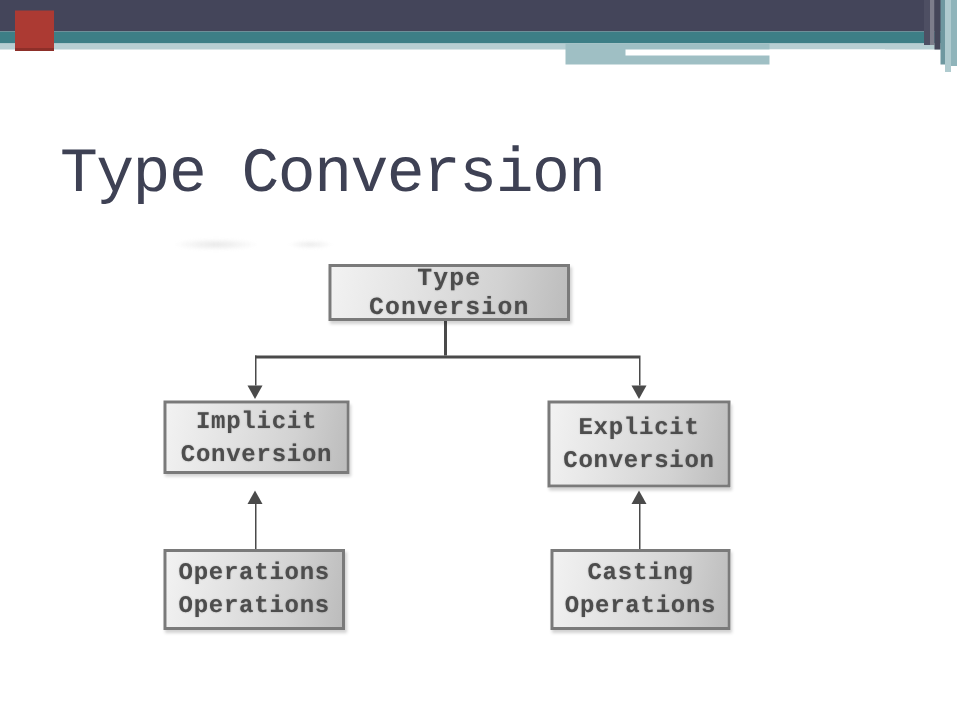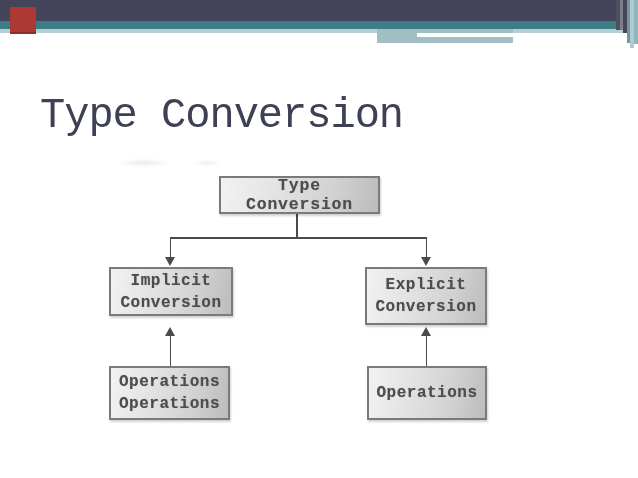--- a/index.html
+++ b/index.html
@@ -131,17 +131,18 @@
       <span>Explicit</span>
       <span>Conversion</span>
     </div>
 
     <div class="abs node two-line" id="node-arithmetic">
       <span>Operations</span>
       <span>Operations</span>
     </div>
 
     <div class="abs node two-line" id="node-casting">
+      <span>Casting</span>
       <span>Operations</span>
     </div>
 
   </div>
 </div>
 
 </body></html>

